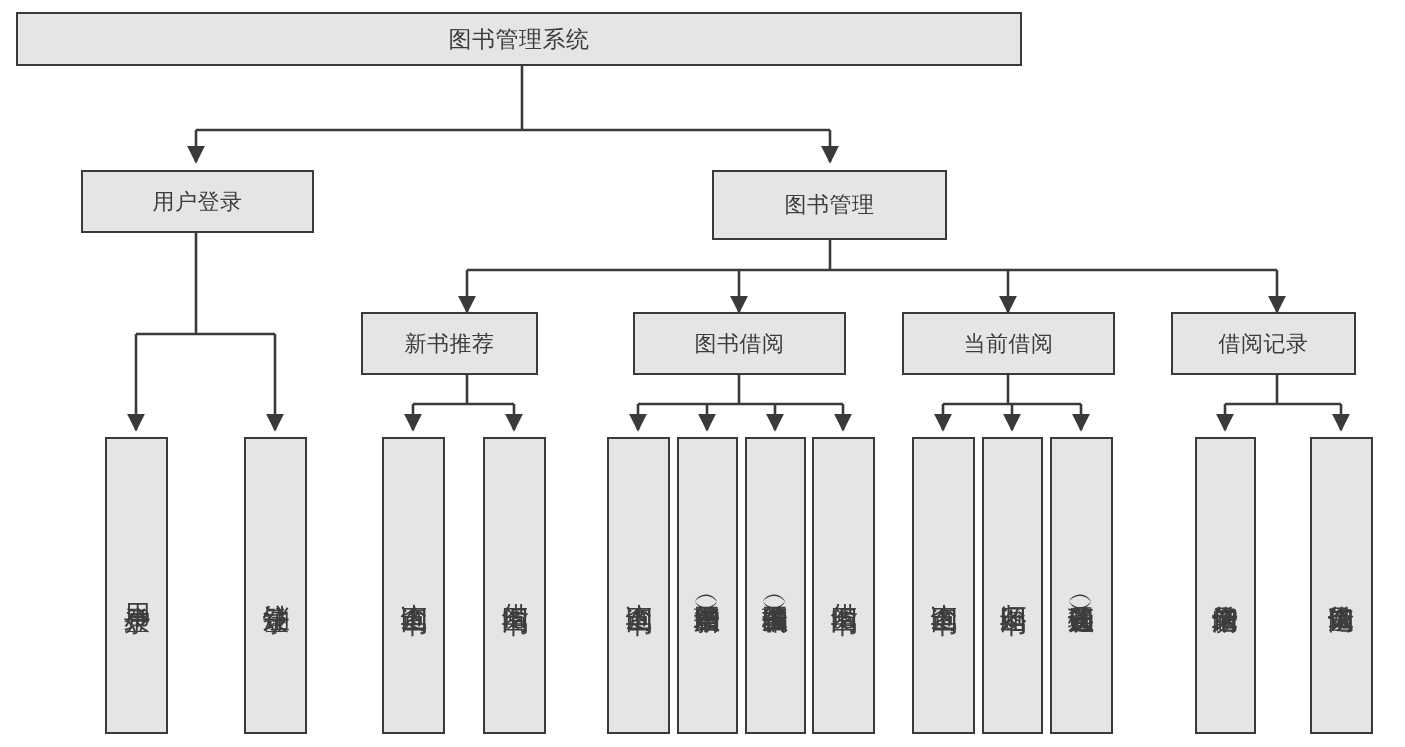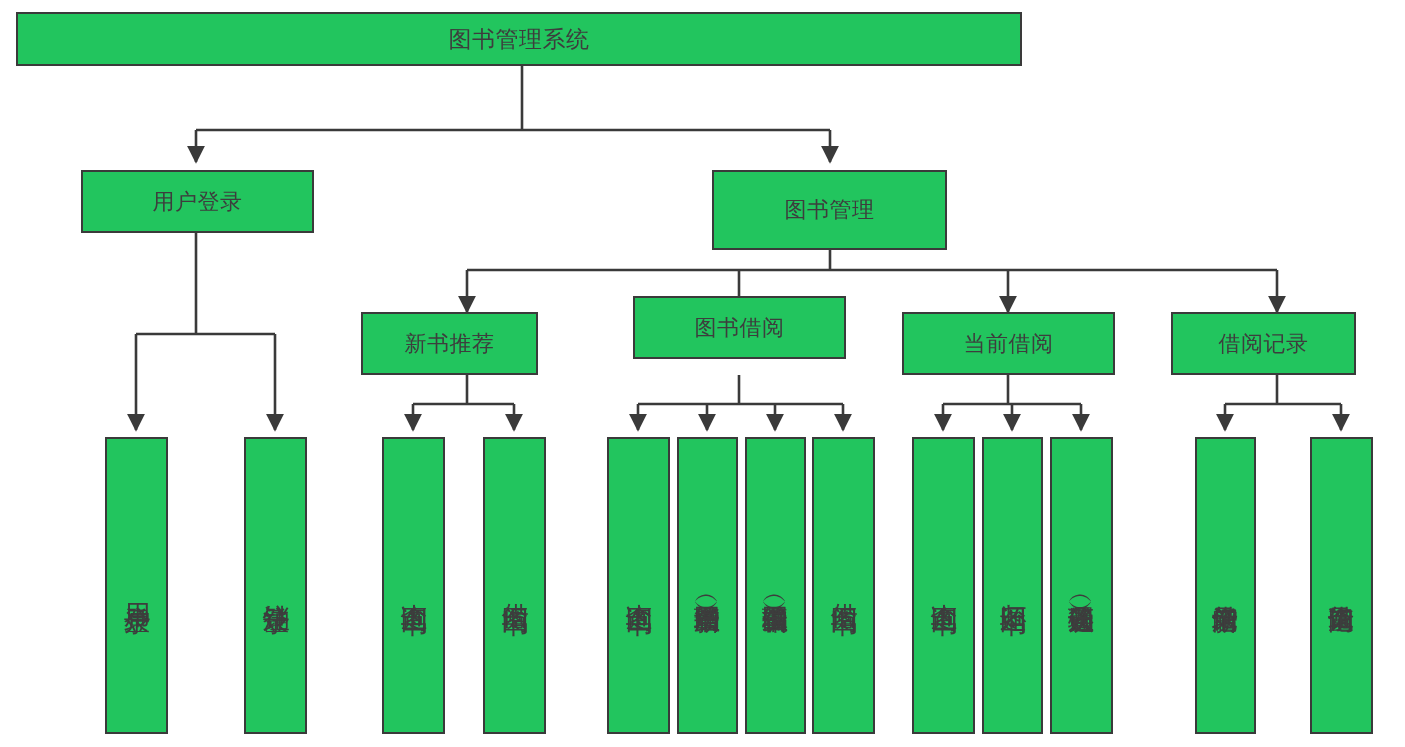--- a/index.html
+++ b/index.html
@@ -21,21 +21,21 @@
     position: absolute;
     left: 0;
     top: 0;
     width: 1405px;
     height: 747px;
     pointer-events: none;
   }
   .node {
     position: absolute;
     box-sizing: border-box;
-    background: #22c55e;
+    background: #e5e5e5;
     border: 2px solid #3a3a3a;
     color: #3d3d3d;
     display: flex;
     align-items: center;
     justify-content: center;
     overflow: hidden;
   }
   .node .label {
     display: block;
     white-space: nowrap;
@@ -132,28 +132,28 @@
     </g>
   </svg>
 
   <div class="node horiz root" style="left:16px; top:12px; width:1006px; height:54px;">
     <span class="label">图书管理系统</span>
   </div>
 
   <div class="node horiz" style="left:81px; top:170px; width:233px; height:63px;">
     <span class="label">用户登录</span>
   </div>
-  <div class="node horiz" style="left:712px; top:170px; width:235px; height:80px;">
+  <div class="node horiz" style="left:712px; top:170px; width:235px; height:70px;">
     <span class="label">图书管理</span>
   </div>
 
   <div class="node horiz" style="left:361px; top:312px; width:177px; height:63px;">
     <span class="label">新书推荐</span>
   </div>
-  <div class="node horiz" style="left:633px; top:296px; width:213px; height:63px;">
+  <div class="node horiz" style="left:633px; top:312px; width:213px; height:63px;">
     <span class="label">图书借阅</span>
   </div>
   <div class="node horiz" style="left:902px; top:312px; width:213px; height:63px;">
     <span class="label">当前借阅</span>
   </div>
   <div class="node horiz" style="left:1171px; top:312px; width:185px; height:63px;">
     <span class="label">借阅记录</span>
   </div>
 
   <div class="node vert" style="left:105px; top:437px; width:63px; height:297px;">

